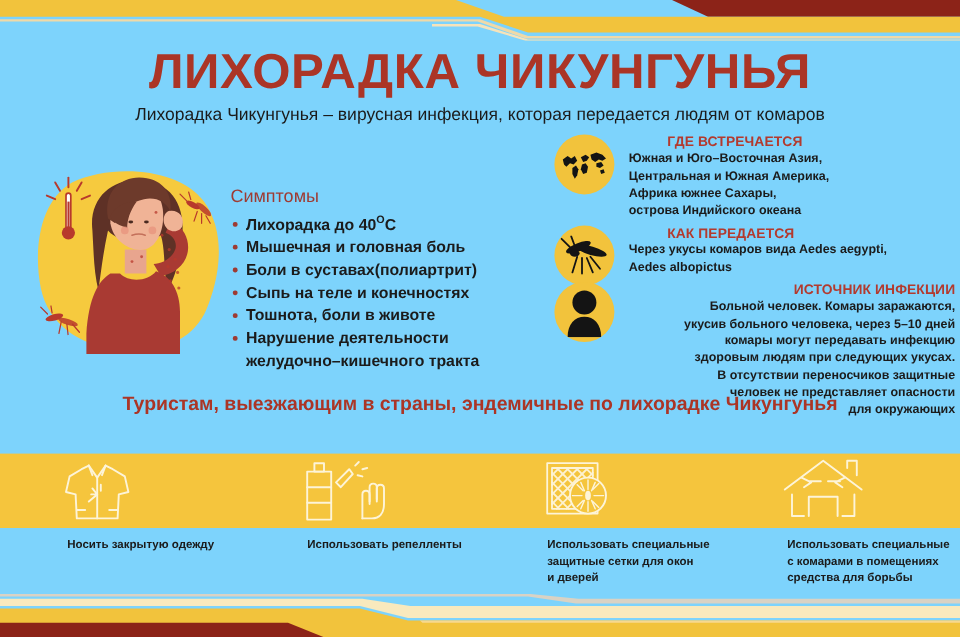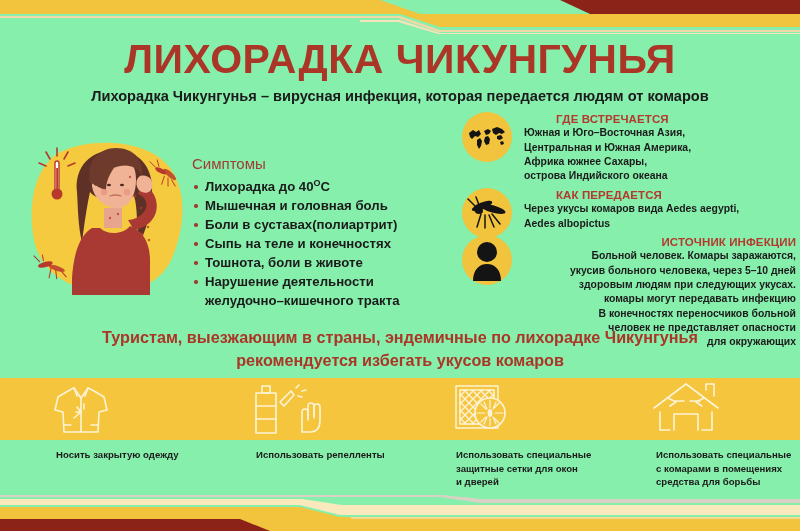--- a/index.html
+++ b/index.html
@@ -5,21 +5,21 @@
   * { box-sizing: border-box; margin: 0; padding: 0; }
   html, body {
     width: 800px; height: 531px;
     background: #ffffff;
     font-family: "Liberation Sans", sans-serif;
     overflow: hidden;
   }
   #poster {
     position: relative;
     width: 800px; height: 531px;
-    background: #86efac;
+    background: #7dd3fc;
   }
 
   
   .banner { position: absolute; left: 0; width: 800px; }
   .banner-top { top: 0; height: 34px; }
   .banner-bottom { bottom: 0; height: 36px; }
 
   
   .title {
     position: absolute; left: 0; right: 0; top: 36px;
@@ -27,21 +27,21 @@
     font-size: 41px;
     font-weight: 700;
     letter-spacing: 0.5px;
     color: #ab3526;
     font-family: "Liberation Sans", sans-serif;
   }
   .subtitle {
     position: absolute; left: 0; right: 0; top: 88px;
     text-align: center;
     font-size: 14.6px;
-    font-weight: 700;
+    font-weight: 400;
     color: #1b1b1b;
   }
 
   
   .illustration {
     position: absolute;
     left: 22px; top: 130px;
     width: 180px; height: 185px;
   }
 
@@ -323,32 +323,31 @@
         <svg width="40" height="42" viewBox="0 0 40 42">
           <circle cx="20" cy="13" r="10" fill="#141414"></circle>
           <path d="M20,6 C25,6 29,9 29,14 L26,14 C26,11 24,9 20,9 C16,9 14,11 14,14 L11,14 C11,9 15,6 20,6 Z" fill="#141414"></path>
           <path d="M6,42 C6,31 12,25 20,25 C28,25 34,31 34,42 Z" fill="#141414"></path>
         </svg>
       </div>
       <div class="info-head">ИСТОЧНИК ИНФЕКЦИИ</div>
       <div class="info-body">
         <div>Больной человек. Комары заражаются,</div>
         <div>укусив больного человека, через 5–10 дней</div>
+        <div>комары могут передавать инфекцию</div>
         <div>здоровым людям при следующих укусах.</div>
-        <div>комары могут передавать инфекцию</div>
-        <div>В конечностях переносчиков больной</div>
+        <div>В отсутствии переносчиков защитные</div>
         <div>человек не представляет опасности</div>
         <div>для окружающих</div>
       </div>
     </div>
   </div>
 
   <div class="cta">
     <div>Туристам, выезжающим в страны, эндемичные по лихорадке Чикунгунья</div>
-    <div>рекомендуется избегать укусов комаров</div>
   </div>
 
   <div class="prevention-band"></div>
   <div class="prevention-items">
 
     <div class="prev-item">
       <div class="prev-icon">
         <svg width="62" height="54" viewBox="0 0 62 54" fill="none" stroke="#fdf4d8" stroke-width="1.6" stroke-linecap="round" stroke-linejoin="round">
           <path d="M24,6 L18,9 L8,15 L5,28 L13,30 L14,50 L48,50 L49,30 L57,28 L54,15 L44,9 L38,6"></path>
           <path d="M24,6 L31,16 L38,6"></path>

